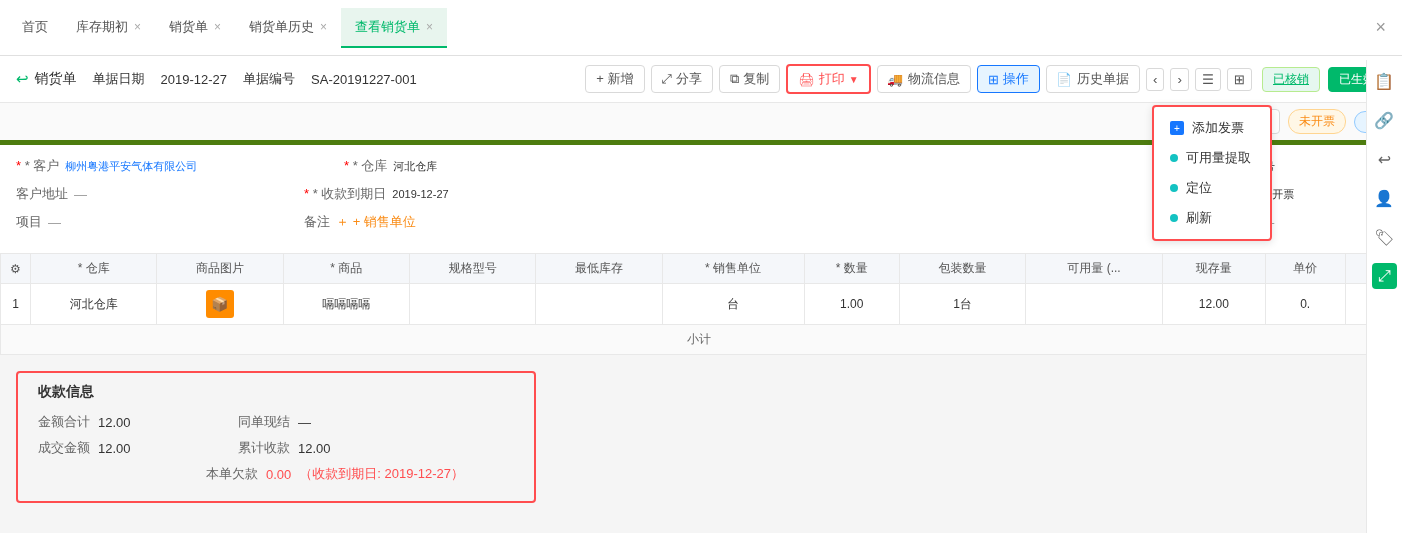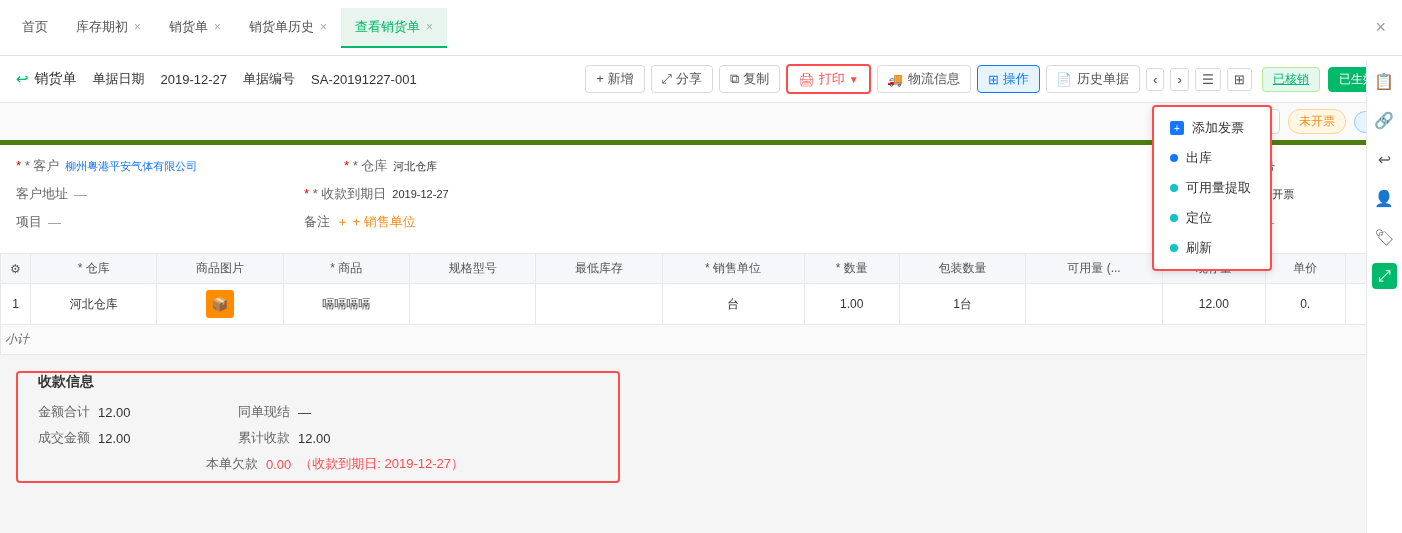--- a/index.html
+++ b/index.html
@@ -82,21 +82,21 @@
       border: 1px solid #e8e8e8; padding: 6px 8px; text-align: center;
       color: #333; background: #fff;
     }
     .table-subtotal td { background: #fafafa; color: #666; font-size: 12px; }
     .col-settings { width: 30px; }
     .product-img { width: 28px; height: 28px; background: #ff8c00; border-radius: 3px; display: inline-flex; align-items: center; justify-content: center; }
 
     
     .payment-box {
       border: 2px solid #ff4d4f; border-radius: 4px;
-      padding: 0 20px; margin: 16px; width: 604px;
+      padding: 10px 20px; margin: 16px; width: 520px;
     }
     .payment-title { font-size: 14px; font-weight: 600; color: #333; margin-bottom: 12px; }
     .payment-row { display: flex; align-items: center; margin-bottom: 8px; gap: 40px; }
     .payment-item { display: flex; align-items: center; gap: 8px; min-width: 160px; }
     .payment-label { color: #666; font-size: 13px; white-space: nowrap; }
     .payment-value { color: #333; font-size: 13px; }
     .payment-value.red { color: #ff4d4f; }
 
     
     .dropdown-menu {
@@ -297,21 +297,21 @@
           <td></td>
           <td>台</td>
           <td>1.00</td>
           <td>1台</td>
           <td></td>
           <td>12.00</td>
           <td>0.</td>
           <td></td>
         </tr>
         <tr class="table-subtotal">
-          <td colspan="13" style="text-align:left; padding-left: 4px; font-style: italic;">小计</td>
+          <td colspan="13" style="text-align:center; padding-left: 4px;">小计</td>
         </tr>
       </tbody>
     </table>
   </div>
 </div>
 
 <div class="payment-box">
   <div class="payment-title">收款信息</div>
   <div class="payment-row">
     <div class="payment-item">
@@ -341,24 +341,20 @@
     </div>
   </div>
 </div>
 
 <div class="dropdown-menu">
   <div class="dropdown-item">
     <div class="dropdown-icon-square">
       <span style="color:#fff;font-size:10px;">+</span>
     </div>
     <span>添加发票</span>
-  </div>
-  <div class="dropdown-item">
-    <div class="dropdown-dot dot-blue"></div>
-    <span>出库</span>
   </div>
   <div class="dropdown-item">
     <div class="dropdown-dot" style="background:#13c2c2;"></div>
     <span>可用量提取</span>
   </div>
   <div class="dropdown-item">
     <div class="dropdown-dot" style="background:#13c2c2;"></div>
     <span>定位</span>
   </div>
   <div class="dropdown-item">

